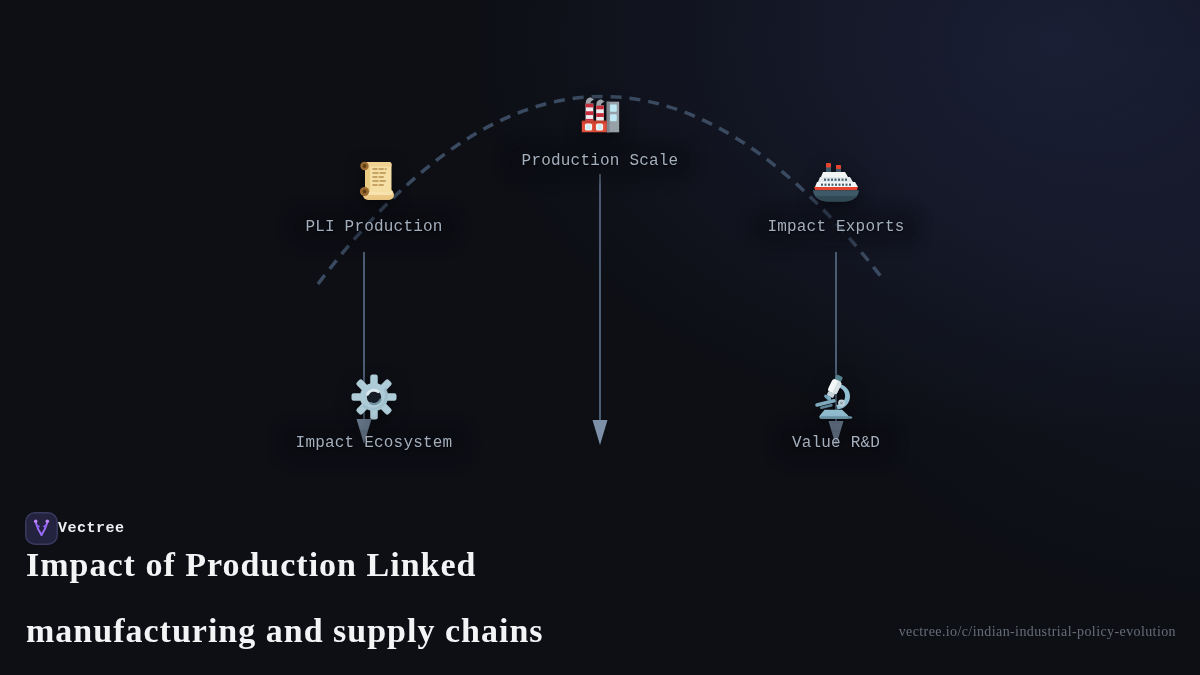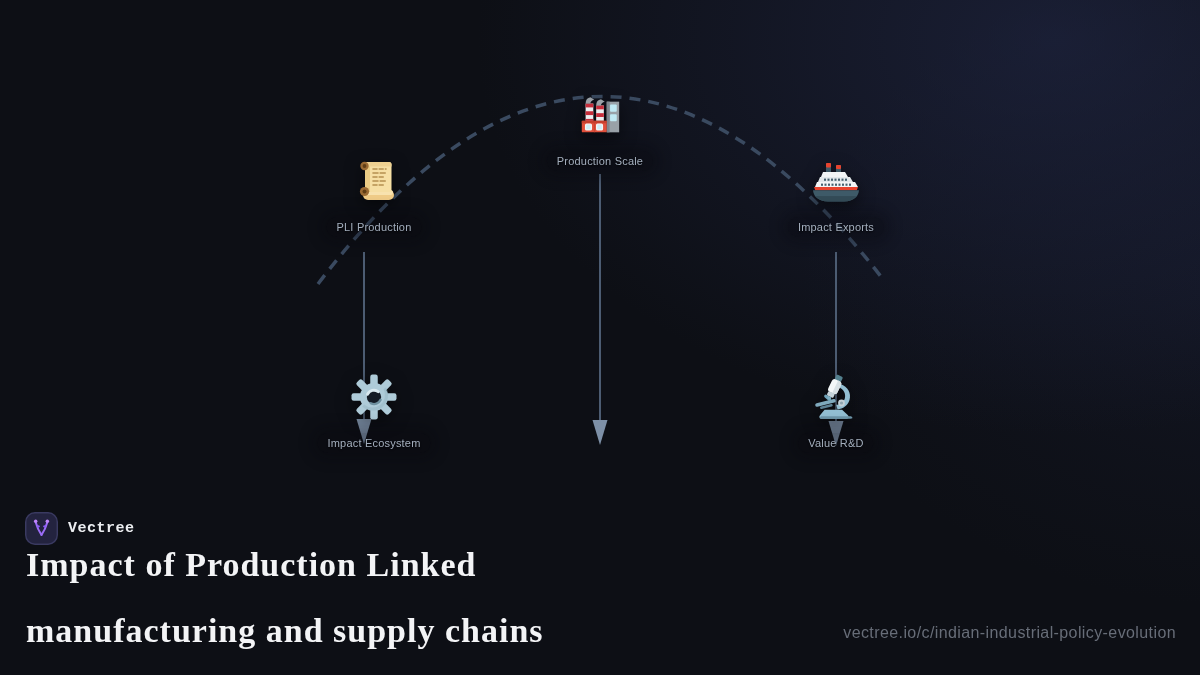--- a/index.html
+++ b/index.html
@@ -8,40 +8,41 @@
     background:
       radial-gradient(1000px 680px at 88% 6%, rgba(36,43,78,.55), rgba(18,21,34,0) 58%),
       radial-gradient(700px 520px at 103% 42%, rgba(28,33,58,.35), rgba(18,21,34,0) 62%),
       #0d0f15;
     font-family:"Liberation Sans", sans-serif;
   }
   .connectors{position:absolute;left:0;top:0;pointer-events:none;}
   .icon-node{position:absolute;transform:translate(-50%,-50%);filter:drop-shadow(0 5px 8px rgba(0,0,0,.5));line-height:0;}
   .node-label{
     position:absolute;transform:translate(-50%,-50%);
-    font-size:11px;color:#a4afbe;letter-spacing:.2px;white-space:nowrap;
+    font-size:16px;color:#a4afbe;letter-spacing:.2px;white-space:nowrap;
     padding:4px 10px;border-radius:10px;
     background:rgba(6,8,12,.30);
     box-shadow:0 0 14px 6px rgba(6,8,12,.30);
     text-shadow:0 1px 2px rgba(0,0,0,.85);
-  }
-  .brand-row{position:absolute;left:25px;top:512px;display:flex;align-items:center;gap:10px;}
+    font-family:Liberation Mono, monospace;
+  }
+  .brand-row{position:absolute;left:25px;top:512px;display:flex;align-items:center;}
   .brand-name{
     font-family:"Liberation Mono", monospace;font-weight:bold;
     font-size:15px;letter-spacing:.5px;color:#eceef1;
   }
   .card-title{
     position:absolute;left:26px;top:548px;margin:0;
     font-family:Liberation Serif, serif;font-weight:bold;
     font-size:34px;line-height:33px;letter-spacing:1px;color:#f3f4f6;
   }
   .card-url{
     position:absolute;right:24px;top:624px;
-    font-family:Liberation Sans, sans-serif;
-    font-size:16px;letter-spacing:.4px;color:#676d78;
+    font-family:Liberation Serif, serif;
+    font-size:14px;letter-spacing:.4px;color:#676d78;
   }
 </style>
 </head>
 <body>
 
 <div class="canvas">
 
   <svg class="connectors" width="1200" height="675" viewBox="0 0 1200 675">
     <path d="M318 284 Q600 -88 882 278" fill="none" stroke="#3a4a60" stroke-width="3.5" stroke-dasharray="11 8"></path>
     <g>

